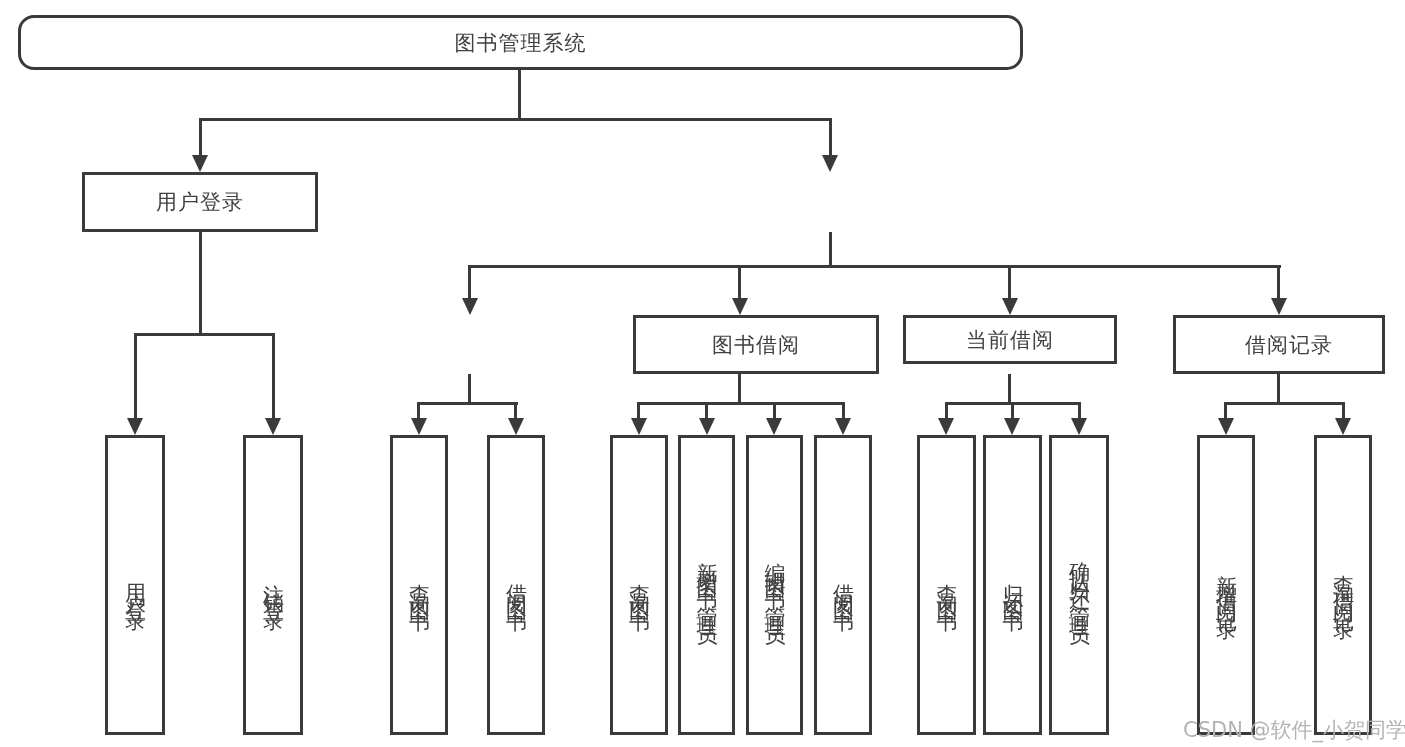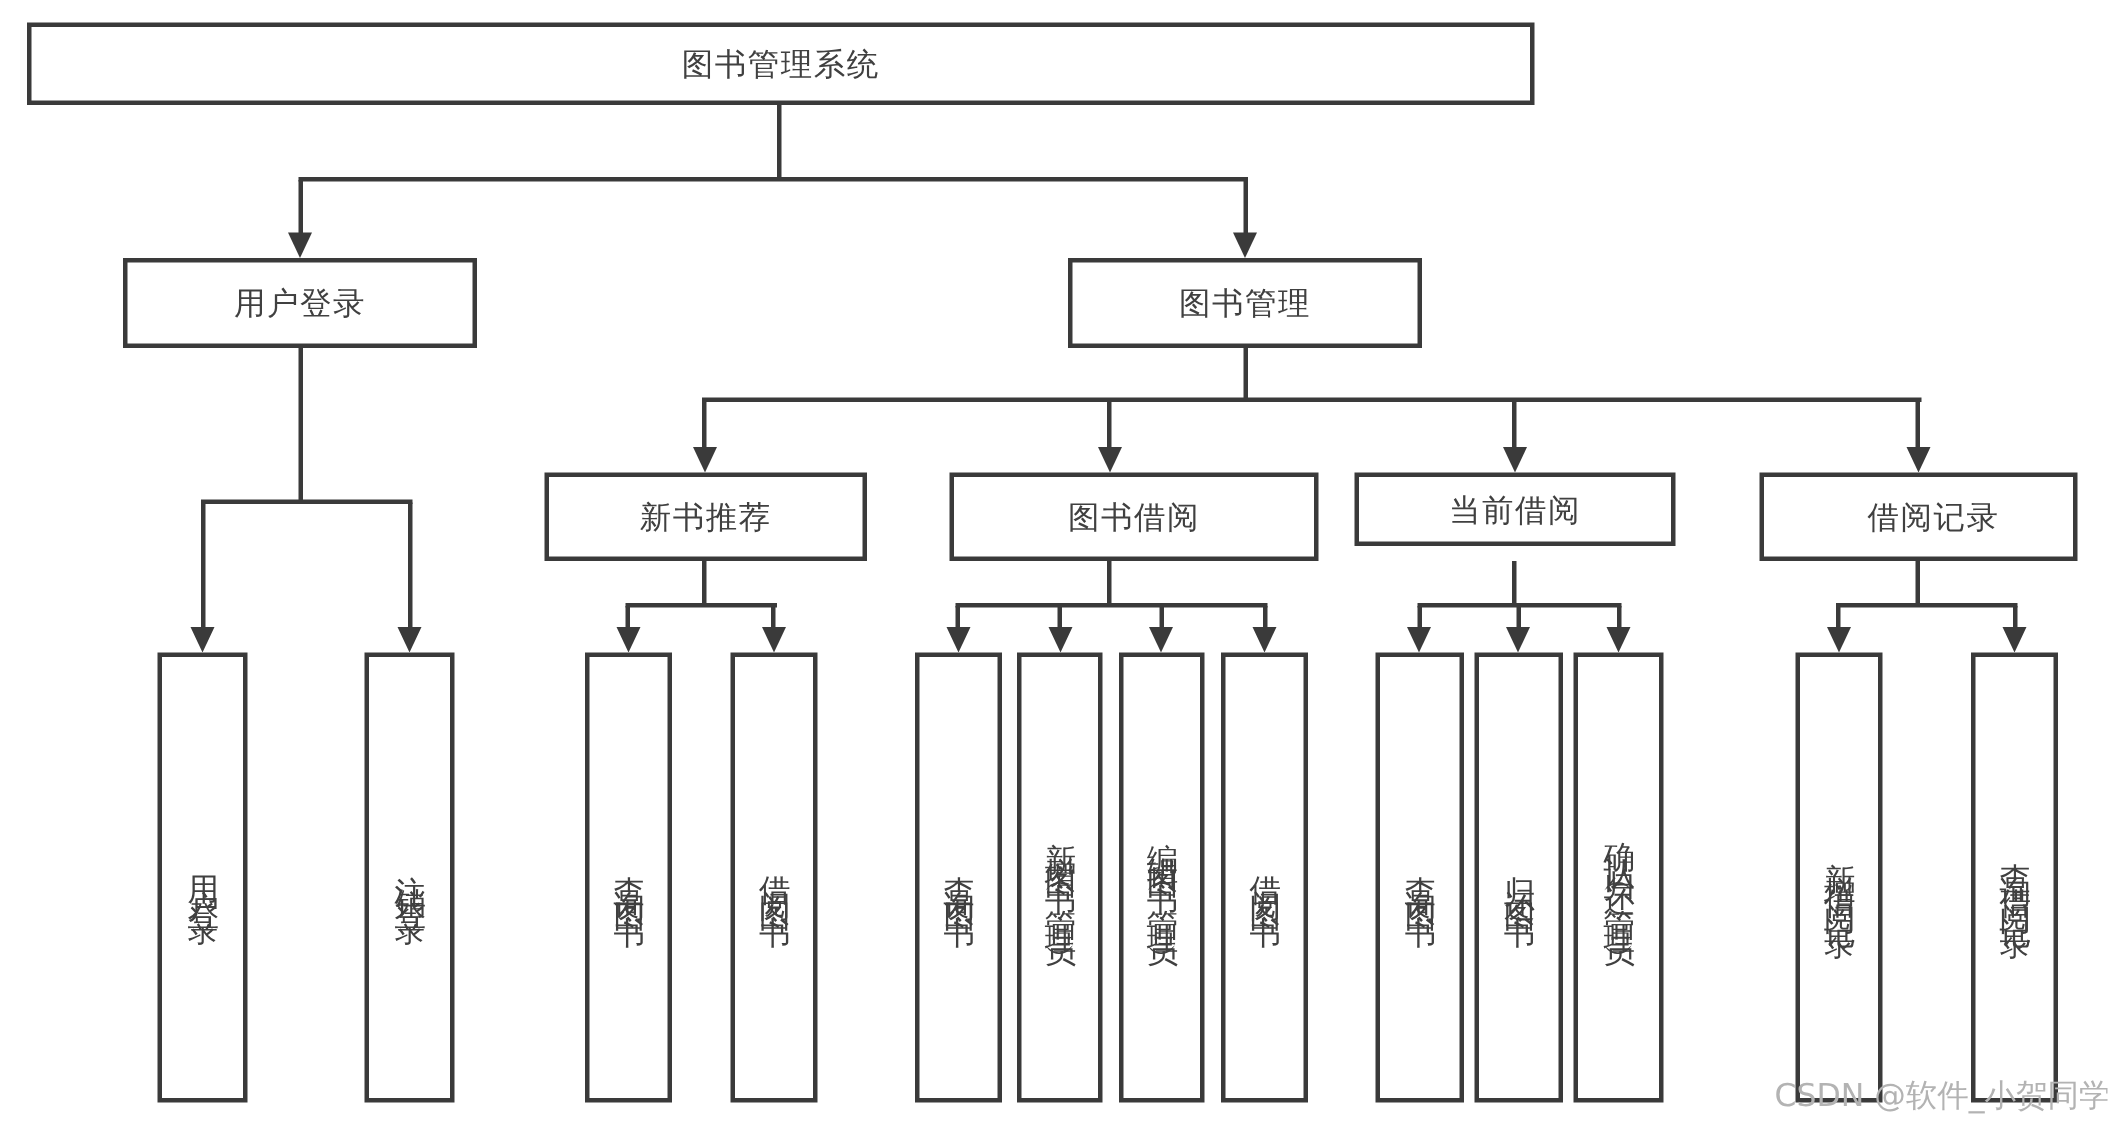--- a/index.html
+++ b/index.html
@@ -52,51 +52,49 @@
     color: var(--watermark);
     z-index: 10;
     white-space: nowrap;
   }
 </style>
 </head>
 <body>
 
 <div class="diagram">
 
-  <div class="box" style="left:18px; top:15px; width:1005px; height:55px;">图书管理系统</div>
+  <div class="box" style="left:18px; top:15px; width:1005px; height:55px;border-radius:16px;">图书管理系统</div>
 
   <div class="vline" style="left:518px; top:70px;  height:50px;"></div>
   <div class="hline" style="left:199px; top:118px; width:633px;"></div>
   <div class="vline" style="left:199px; top:120px; height:36px;"></div>
   <div class="vline" style="left:829px; top:120px; height:36px;"></div>
   <div class="arrow" style="left:192px; top:155px;"></div>
   <div class="arrow" style="left:822px; top:155px;"></div>
 
   <div class="box" style="left:82px;  top:172px; width:236px; height:60px;">用户登录</div>
-  <div class="box" style="left:712px; top:172px; width:236px; height:60px;">图书管理</div>
 
   <div class="vline" style="left:199px; top:232px; height:104px;"></div>
   <div class="hline" style="left:134px; top:333px; width:141px;"></div>
   <div class="vline" style="left:134px; top:335px; height:83px;"></div>
   <div class="vline" style="left:272px; top:335px; height:83px;"></div>
   <div class="arrow" style="left:127px; top:418px;"></div>
   <div class="arrow" style="left:265px; top:418px;"></div>
 
   <div class="vline" style="left:829px; top:232px; height:36px;"></div>
   <div class="hline" style="left:468px; top:265px; width:813px;"></div>
   <div class="vline" style="left:468px;  top:267px; height:31px;"></div>
   <div class="vline" style="left:738px;  top:267px; height:31px;"></div>
   <div class="vline" style="left:1008px; top:267px; height:31px;"></div>
   <div class="vline" style="left:1277px; top:267px; height:31px;"></div>
   <div class="arrow" style="left:462px;  top:298px;"></div>
   <div class="arrow" style="left:732px;  top:298px;"></div>
   <div class="arrow" style="left:1002px; top:298px;"></div>
   <div class="arrow" style="left:1271px; top:298px;"></div>
 
-  <div class="box" style="left:363px;  top:315px; width:215px; height:59px;">新书推荐</div>
   <div class="box" style="left:633px;  top:315px; width:246px; height:59px;">图书借阅</div>
   <div class="box" style="left:903px;  top:315px; width:214px; height:49px;">当前借阅</div>
   <div class="box" style="left:1173px; top:315px; width:212px; height:59px;padding-left:20px;">借阅记录</div>
 
   <div class="vline" style="left:468px; top:374px; height:30px;"></div>
   <div class="hline" style="left:417px; top:402px; width:101px;"></div>
   <div class="vline" style="left:417px; top:404px; height:14px;"></div>
   <div class="vline" style="left:514px; top:404px; height:14px;"></div>
   <div class="arrow" style="left:411px; top:418px;"></div>
   <div class="arrow" style="left:508px; top:418px;"></div>

